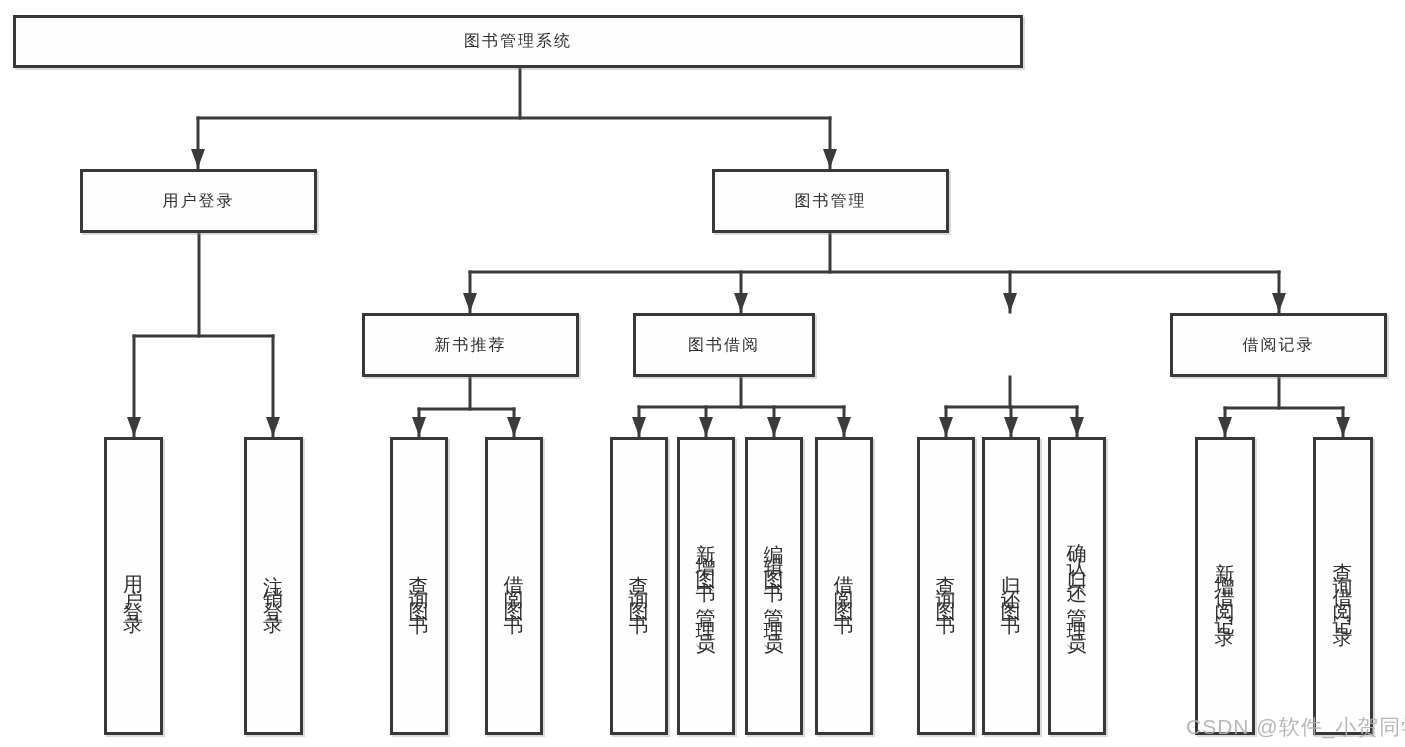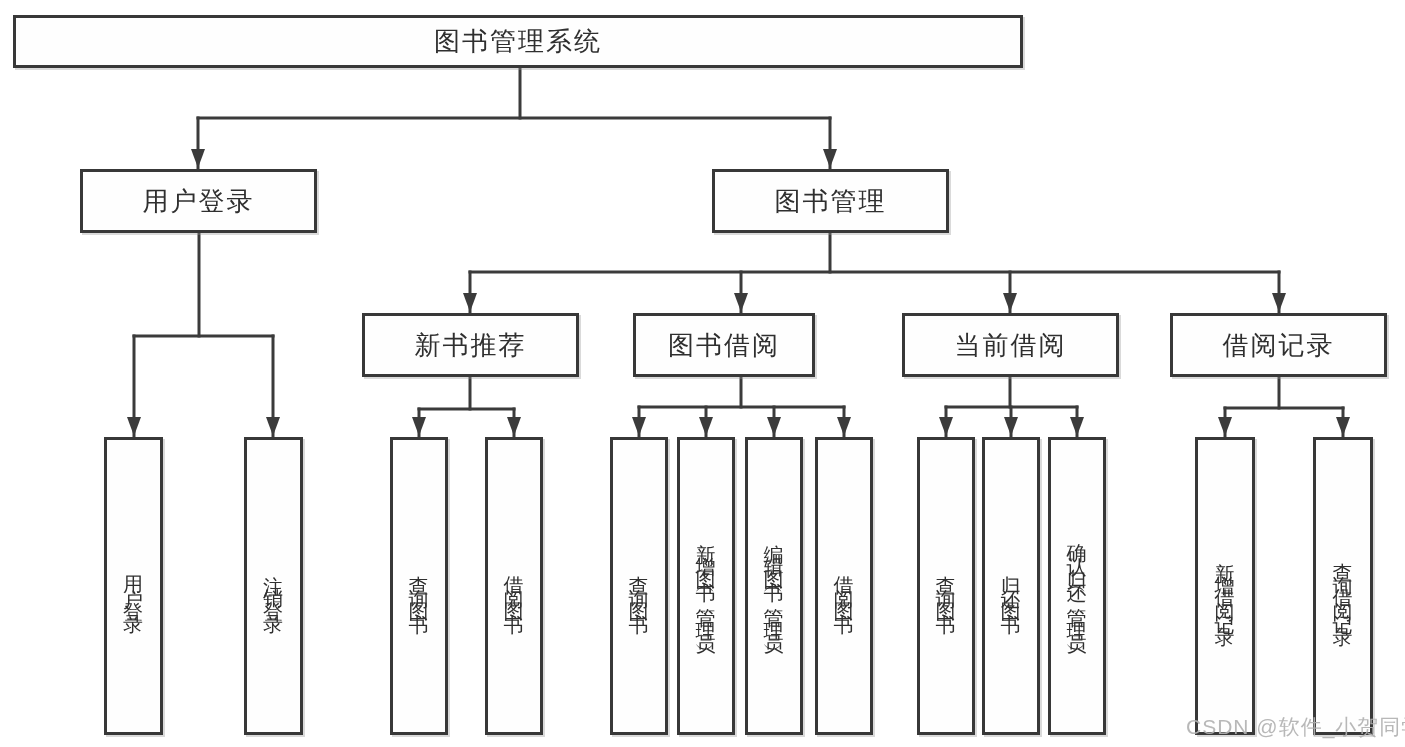--- a/index.html
+++ b/index.html
@@ -26,21 +26,21 @@
     position: absolute;
     box-sizing: border-box;
     border: 3px solid #383838;
     background: #fefefe;
     display: flex;
     align-items: center;
     justify-content: center;
     box-shadow: 2px 2px 0 rgba(150,150,150,0.35);
   }
   .node .hlabel {
-    font-size: 26px;
+    font-size: 16px;
     letter-spacing: 2px;
     color: #2f2f2f;
     white-space: nowrap;
   }
   .node.leaf .vlabel {
     writing-mode: vertical-rl;
     text-orientation: mixed;
     font-size: 20px;
     line-height: 1;
     letter-spacing: 13px;
@@ -143,23 +143,20 @@
   </div>
 
   <div class="node" style="left:712px; top:169px; width:237px; height:64px;">
     <span class="hlabel">图书管理</span>
   </div>
 
   <div class="node" style="left:633px; top:313px; width:182px; height:64px;">
     <span class="hlabel">图书借阅</span>
   </div>
 
-  <div class="node" style="left:902px; top:313px; width:217px; height:64px;">
-    <span class="hlabel">当前借阅</span>
-  </div>
 
   <div class="node" style="left:1170px; top:313px; width:217px; height:64px;">
     <span class="hlabel">借阅记录</span>
   </div>
 
   <div class="node leaf" style="left:104px; top:437px; width:59px; height:298px;">
     <span class="vlabel">用户登录</span>
   </div>
 
   <div class="node leaf" style="left:244px; top:437px; width:59px; height:298px;">

